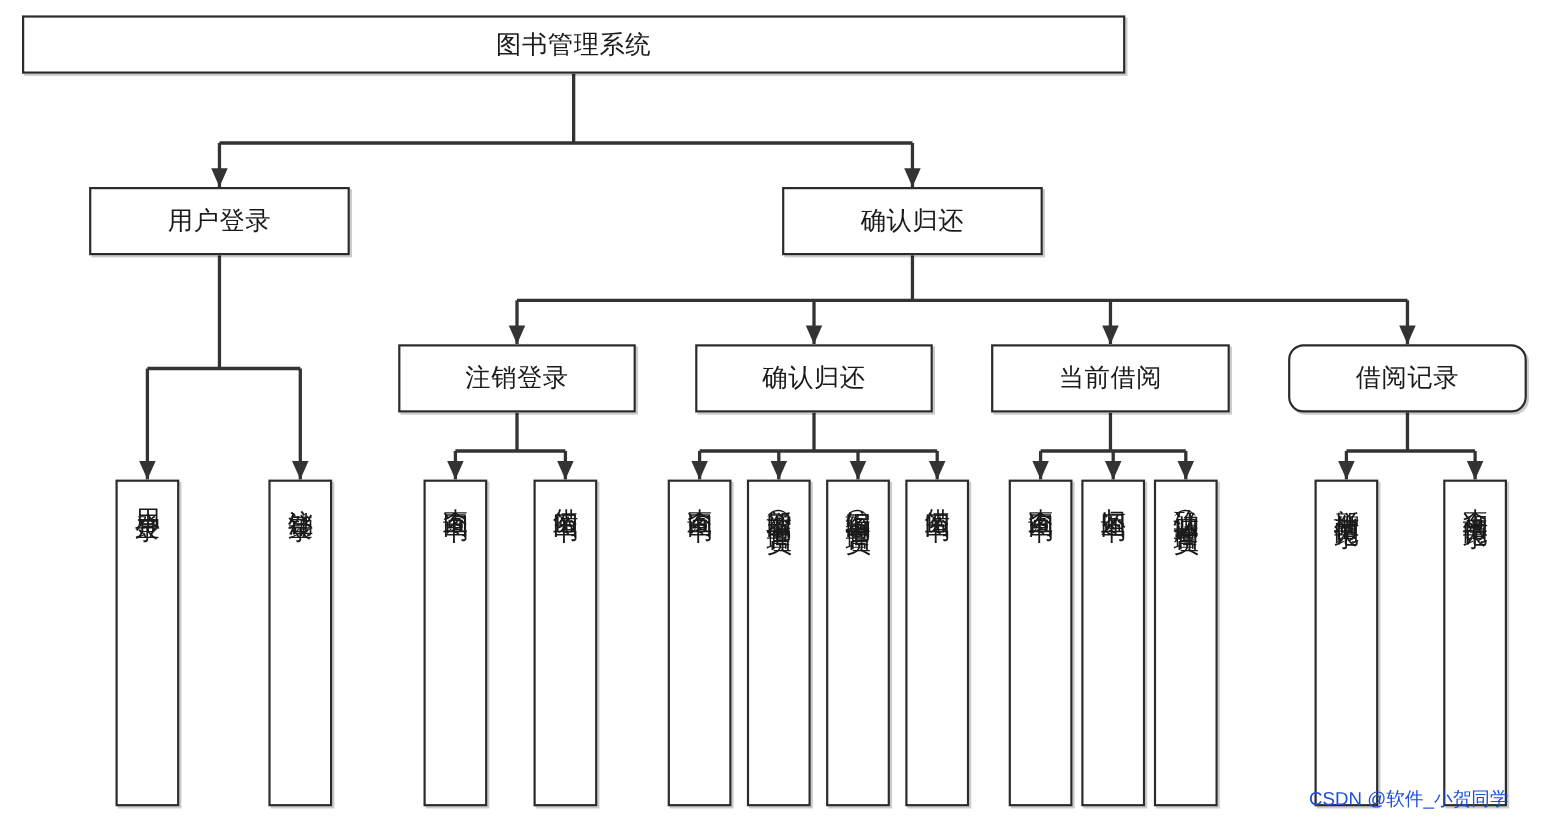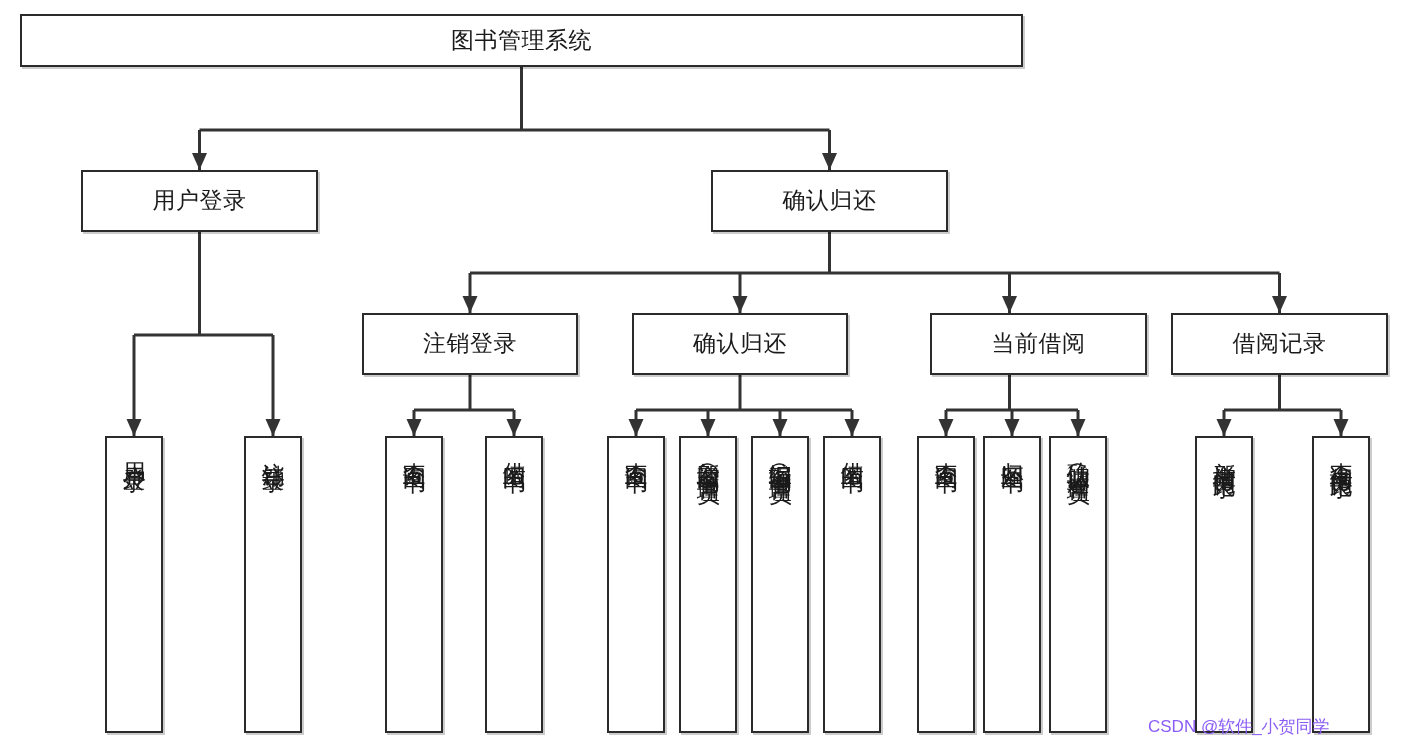--- a/index.html
+++ b/index.html
@@ -54,24 +54,24 @@
     text-orientation: upright;
     font-size: 23px;
     letter-spacing: 3px;
     line-height: 1.02;
     white-space: normal;
     max-height: 283px;
     text-align: left;
   }
   #watermark {
     position: absolute;
-    left: 1148px;
+    left: 1190px;
     top: 715px;
     font-size: 17px;
-    color: #8b5cf6;
+    color: #1d4ed8;
     white-space: nowrap;
     font-family: "Liberation Sans", "DejaVu Sans", sans-serif;
   }
 </style>
 </head>
 <body>
 
 <div id="diagram-root">
 
   <svg id="edges-layer" viewBox="0 0 1405 747" width="1405" height="747">
@@ -138,24 +138,24 @@
       </div>
       <div class="node horiz" id="node-bookmgmt" style="left: 711px; top: 170px; width: 237px; height: 62px;">
         <span class="label">确认归还</span>
       </div>
       <div class="node horiz" id="node-newbook" style="left: 362px; top: 313px; width: 216px; height: 62px;">
         <span class="label">注销登录</span>
       </div>
       <div class="node horiz" id="node-borrow" style="left: 632px; top: 313px; width: 216px; height: 62px;">
         <span class="label">确认归还</span>
       </div>
-      <div class="node horiz" id="node-current" style="left: 901px; top: 313px; width: 217px; height: 62px; margin-left: 29px;">
+      <div class="node horiz" id="node-current" style="left: 901px; top: 313px; width: 217px; height: 62px;">
         <span class="label">当前借阅</span>
       </div>
-      <div class="node horiz" id="node-records" style="left: 1171px; top: 313px; width: 217px; height: 62px;">
+      <div class="node horiz" id="node-records" style="left: 1171px; top: 313px; width: 217px; height: 62px; border-radius: 14px;">
         <span class="label">借阅记录</span>
       </div>
       <div class="node vert" id="node-leaf-login-1" style="left: 105px; top: 436px; width: 58px; height: 297px;">
         <span class="label">用户登录</span>
       </div>
       <div class="node vert" id="node-leaf-login-2" style="left: 244px; top: 436px; width: 58px; height: 297px;">
         <span class="label">注销登录</span>
       </div>
       <div class="node vert" id="node-leaf-new-1" style="left: 385px; top: 436px; width: 58px; height: 297px;">
         <span class="label">查询图书</span>

